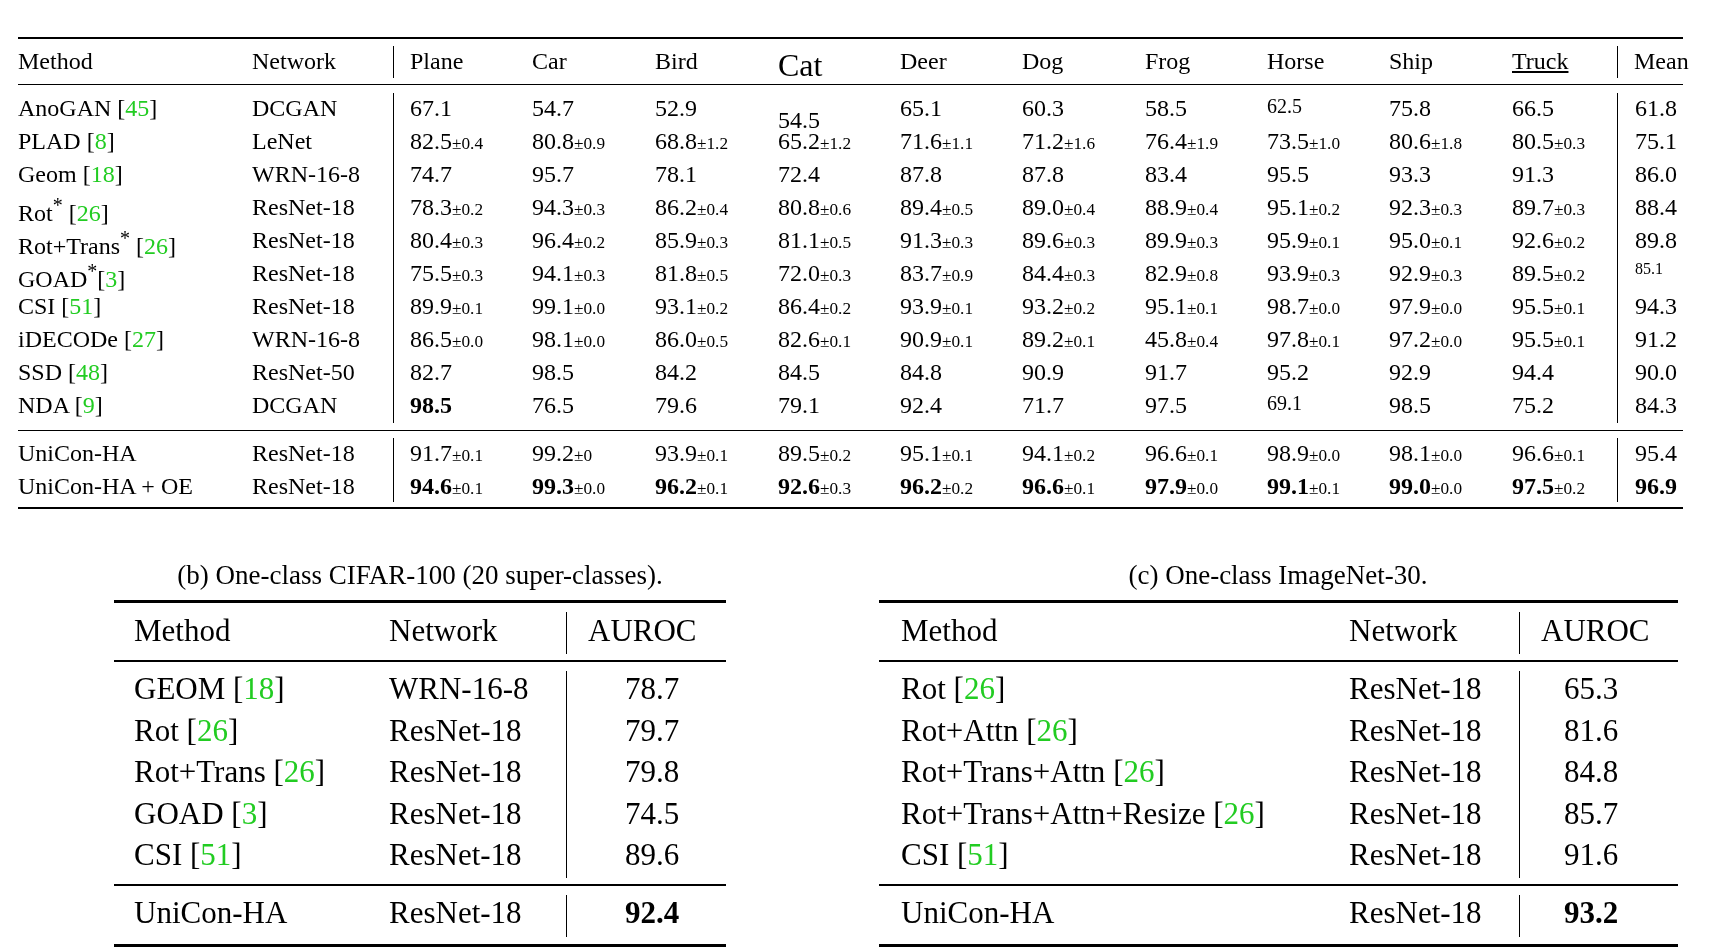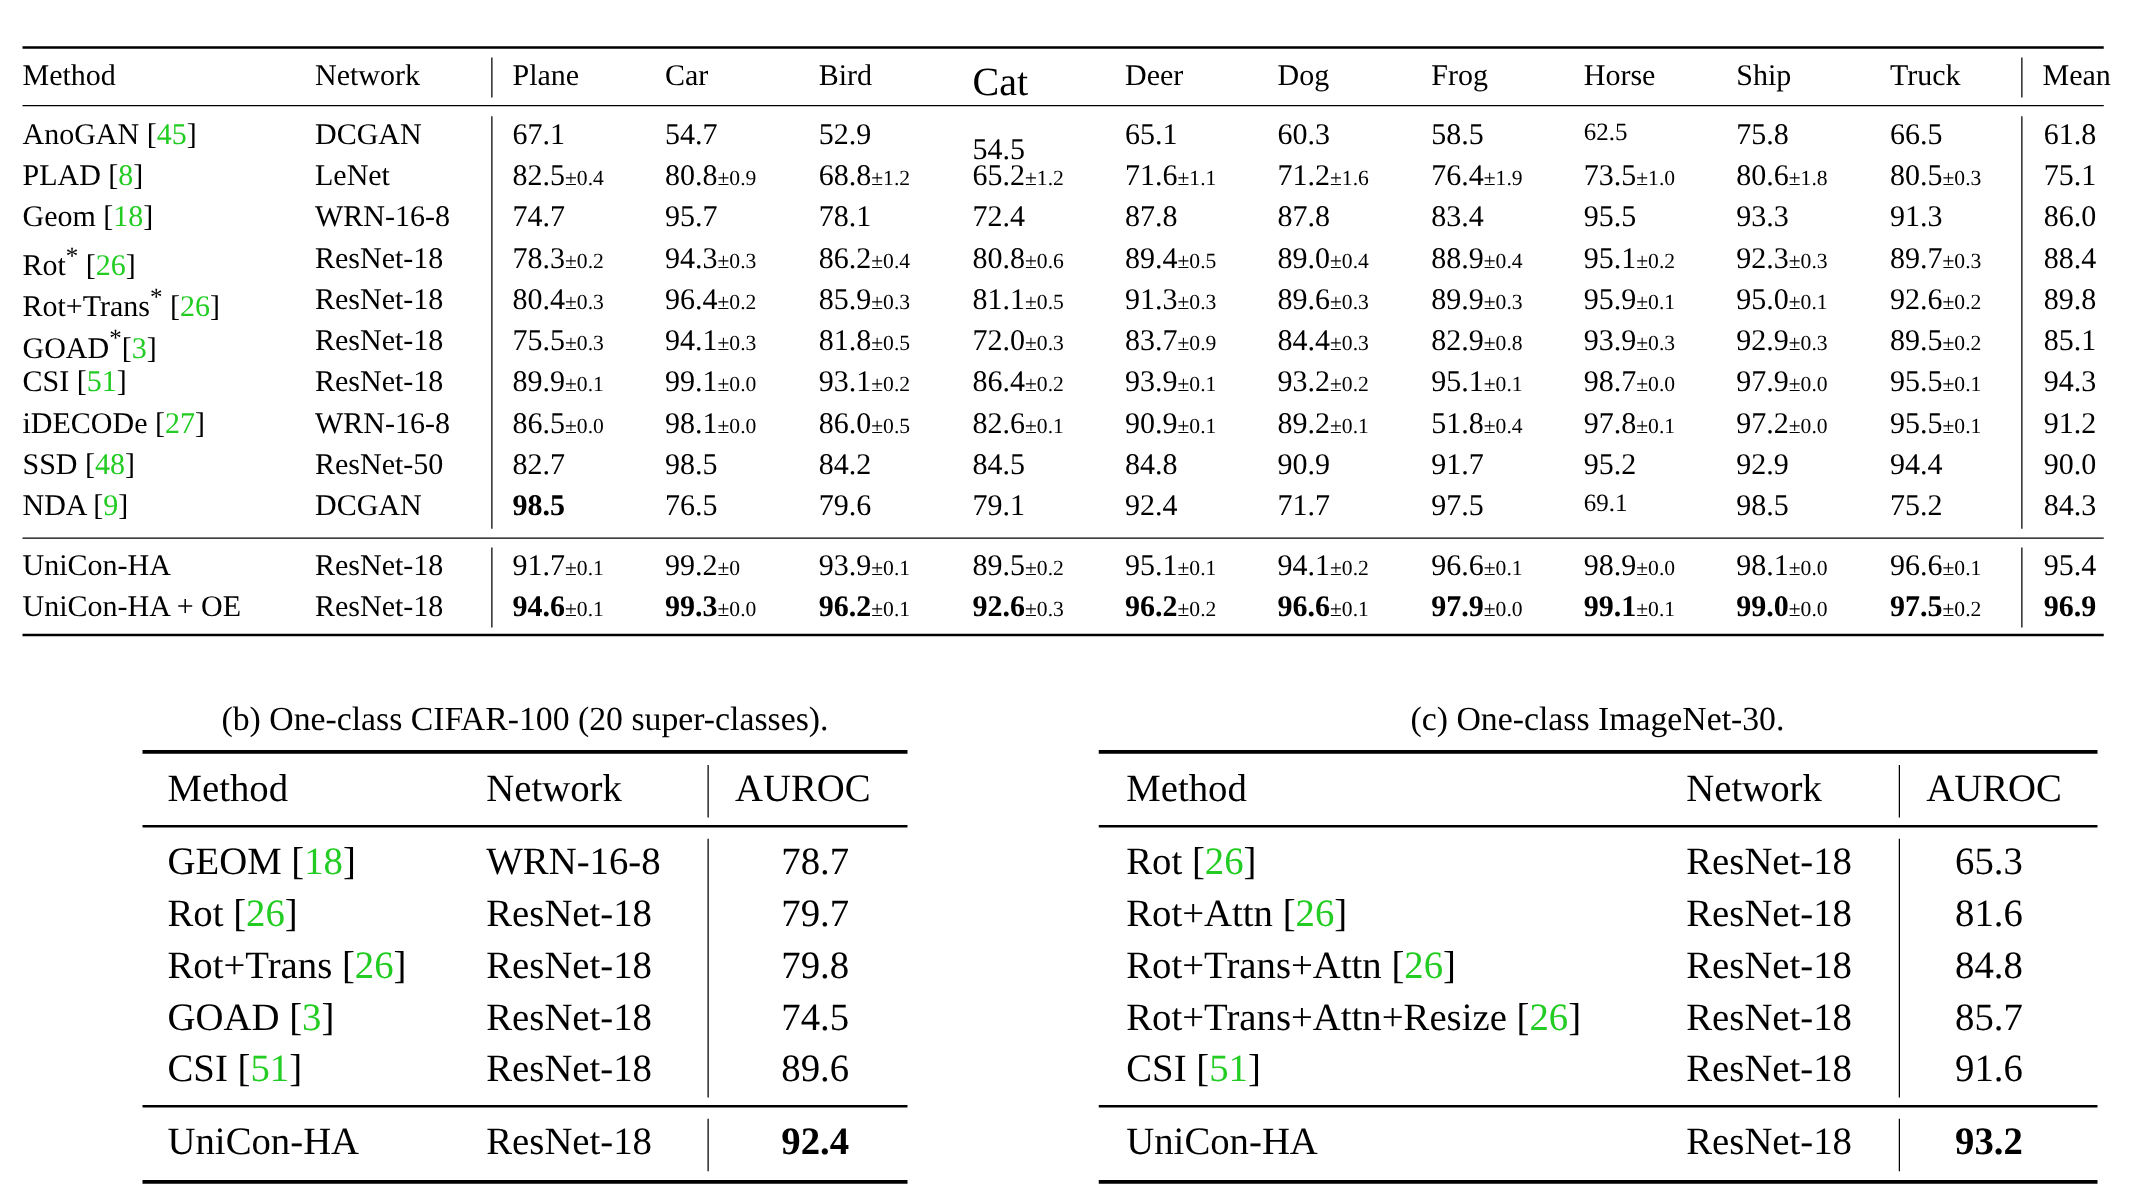--- a/index.html
+++ b/index.html
@@ -26,21 +26,21 @@
     <div class="cell" style="left: 252px; top: 49px; font-size: 24px;">Network</div>
     <div class="cell" style="left: 410px; top: 49px; font-size: 24px;">Plane</div>
     <div class="cell" style="left: 532px; top: 49px; font-size: 24px;">Car</div>
     <div class="cell" style="left: 655px; top: 49px; font-size: 24px;">Bird</div>
     <div class="cell" style="left: 778px; top: 49px; font-size: 32px;">Cat</div>
     <div class="cell" style="left: 900px; top: 49px; font-size: 24px;">Deer</div>
     <div class="cell" style="left: 1022px; top: 49px; font-size: 24px;">Dog</div>
     <div class="cell" style="left: 1145px; top: 49px; font-size: 24px;">Frog</div>
     <div class="cell" style="left: 1267px; top: 49px; font-size: 24px;">Horse</div>
     <div class="cell" style="left: 1389px; top: 49px; font-size: 24px;">Ship</div>
-    <div class="cell" style="left: 1512px; top: 49px; font-size: 24px;">Truck</div>
+    <div class="cell" style="left: 1512px; top: 49px; font-size: 24px; text-decoration: underline;">Truck</div>
     <div class="cell" style="left: 1634px; top: 49px; font-size: 24px; font-family: Liberation Serif, serif;">Mean</div>
     <div class="vline" style="left: 393px; top: 46px; height: 32px;"></div>
     <div class="vline" style="left: 1617px; top: 46px; height: 32px;"></div>
     <div class="vline" style="left: 393px; top: 93px; height: 330px;"></div>
     <div class="vline" style="left: 1617px; top: 93px; height: 330px;"></div>
     <div class="vline" style="left: 393px; top: 438px; height: 64px;"></div>
     <div class="vline" style="left: 1617px; top: 438px; height: 64px;"></div>
     <div class="cell" style="left: 18px; top: 96px; font-size: 24px;"><span>AnoGAN</span><span> [</span><span class="ref">45</span><span>]</span></div>
     <div class="cell" style="left: 252px; top: 96px; font-size: 24px;">DCGAN</div>
     <div class="cell" style="left: 410px; top: 96px; font-size: 24px;"><span>67.1</span></div>
@@ -111,21 +111,21 @@
     <div class="cell" style="left: 410px; top: 261px; font-size: 24px;"><span>75.5</span><span class="pm">±0.3</span></div>
     <div class="cell" style="left: 532px; top: 261px; font-size: 24px;"><span>94.1</span><span class="pm">±0.3</span></div>
     <div class="cell" style="left: 655px; top: 261px; font-size: 24px;"><span>81.8</span><span class="pm">±0.5</span></div>
     <div class="cell" style="left: 778px; top: 261px; font-size: 24px;"><span>72.0</span><span class="pm">±0.3</span></div>
     <div class="cell" style="left: 900px; top: 261px; font-size: 24px;"><span>83.7</span><span class="pm">±0.9</span></div>
     <div class="cell" style="left: 1022px; top: 261px; font-size: 24px;"><span>84.4</span><span class="pm">±0.3</span></div>
     <div class="cell" style="left: 1145px; top: 261px; font-size: 24px;"><span>82.9</span><span class="pm">±0.8</span></div>
     <div class="cell" style="left: 1267px; top: 261px; font-size: 24px;"><span>93.9</span><span class="pm">±0.3</span></div>
     <div class="cell" style="left: 1389px; top: 261px; font-size: 24px;"><span>92.9</span><span class="pm">±0.3</span></div>
     <div class="cell" style="left: 1512px; top: 261px; font-size: 24px;"><span>89.5</span><span class="pm">±0.2</span></div>
-    <div class="cell" style="left: 1635px; top: 261px; font-size: 24px; text-align: right;"><span>85.1</span></div>
+    <div class="cell" style="left: 1635px; top: 261px; font-size: 16px; text-align: right;"><span>85.1</span></div>
     <div class="cell" style="left: 18px; top: 294px; font-size: 24px;"><span>CSI</span><span> [</span><span class="ref">51</span><span>]</span></div>
     <div class="cell" style="left: 252px; top: 294px; font-size: 24px;">ResNet-18</div>
     <div class="cell" style="left: 410px; top: 294px; font-size: 24px;"><span>89.9</span><span class="pm">±0.1</span></div>
     <div class="cell" style="left: 532px; top: 294px; font-size: 24px;"><span>99.1</span><span class="pm">±0.0</span></div>
     <div class="cell" style="left: 655px; top: 294px; font-size: 24px;"><span>93.1</span><span class="pm">±0.2</span></div>
     <div class="cell" style="left: 778px; top: 294px; font-size: 24px;"><span>86.4</span><span class="pm">±0.2</span></div>
     <div class="cell" style="left: 900px; top: 294px; font-size: 24px;"><span>93.9</span><span class="pm">±0.1</span></div>
     <div class="cell" style="left: 1022px; top: 294px; font-size: 24px;"><span>93.2</span><span class="pm">±0.2</span></div>
     <div class="cell" style="left: 1145px; top: 294px; font-size: 24px;"><span>95.1</span><span class="pm">±0.1</span></div>
     <div class="cell" style="left: 1267px; top: 294px; font-size: 24px;"><span>98.7</span><span class="pm">±0.0</span></div>
@@ -133,21 +133,21 @@
     <div class="cell" style="left: 1512px; top: 294px; font-size: 24px;"><span>95.5</span><span class="pm">±0.1</span></div>
     <div class="cell" style="left: 1635px; top: 294px; font-size: 24px;"><span>94.3</span></div>
     <div class="cell" style="left: 18px; top: 327px; font-size: 24px;"><span>iDECODe</span><span> [</span><span class="ref">27</span><span>]</span></div>
     <div class="cell" style="left: 252px; top: 327px; font-size: 24px;">WRN-16-8</div>
     <div class="cell" style="left: 410px; top: 327px; font-size: 24px;"><span>86.5</span><span class="pm">±0.0</span></div>
     <div class="cell" style="left: 532px; top: 327px; font-size: 24px;"><span>98.1</span><span class="pm">±0.0</span></div>
     <div class="cell" style="left: 655px; top: 327px; font-size: 24px;"><span>86.0</span><span class="pm">±0.5</span></div>
     <div class="cell" style="left: 778px; top: 327px; font-size: 24px;"><span>82.6</span><span class="pm">±0.1</span></div>
     <div class="cell" style="left: 900px; top: 327px; font-size: 24px;"><span>90.9</span><span class="pm">±0.1</span></div>
     <div class="cell" style="left: 1022px; top: 327px; font-size: 24px;"><span>89.2</span><span class="pm">±0.1</span></div>
-    <div class="cell" style="left: 1145px; top: 327px; font-size: 24px;"><span>51.8</span><span class="pm">±0.4</span></div>
+    <div class="cell" style="left: 1145px; top: 327px; font-size: 24px;"><span>45.8</span><span class="pm">±0.4</span></div>
     <div class="cell" style="left: 1267px; top: 327px; font-size: 24px;"><span>97.8</span><span class="pm">±0.1</span></div>
     <div class="cell" style="left: 1389px; top: 327px; font-size: 24px;"><span>97.2</span><span class="pm">±0.0</span></div>
     <div class="cell" style="left: 1512px; top: 327px; font-size: 24px;"><span>95.5</span><span class="pm">±0.1</span></div>
     <div class="cell" style="left: 1635px; top: 327px; font-size: 24px;"><span>91.2</span></div>
     <div class="cell" style="left: 18px; top: 360px; font-size: 24px;"><span>SSD</span><span> [</span><span class="ref">48</span><span>]</span></div>
     <div class="cell" style="left: 252px; top: 360px; font-size: 24px;">ResNet-50</div>
     <div class="cell" style="left: 410px; top: 360px; font-size: 24px;"><span>82.7</span></div>
     <div class="cell" style="left: 532px; top: 360px; font-size: 24px;"><span>98.5</span></div>
     <div class="cell" style="left: 655px; top: 360px; font-size: 24px;"><span>84.2</span></div>
     <div class="cell" style="left: 778px; top: 360px; font-size: 24px;"><span>84.5</span></div>

